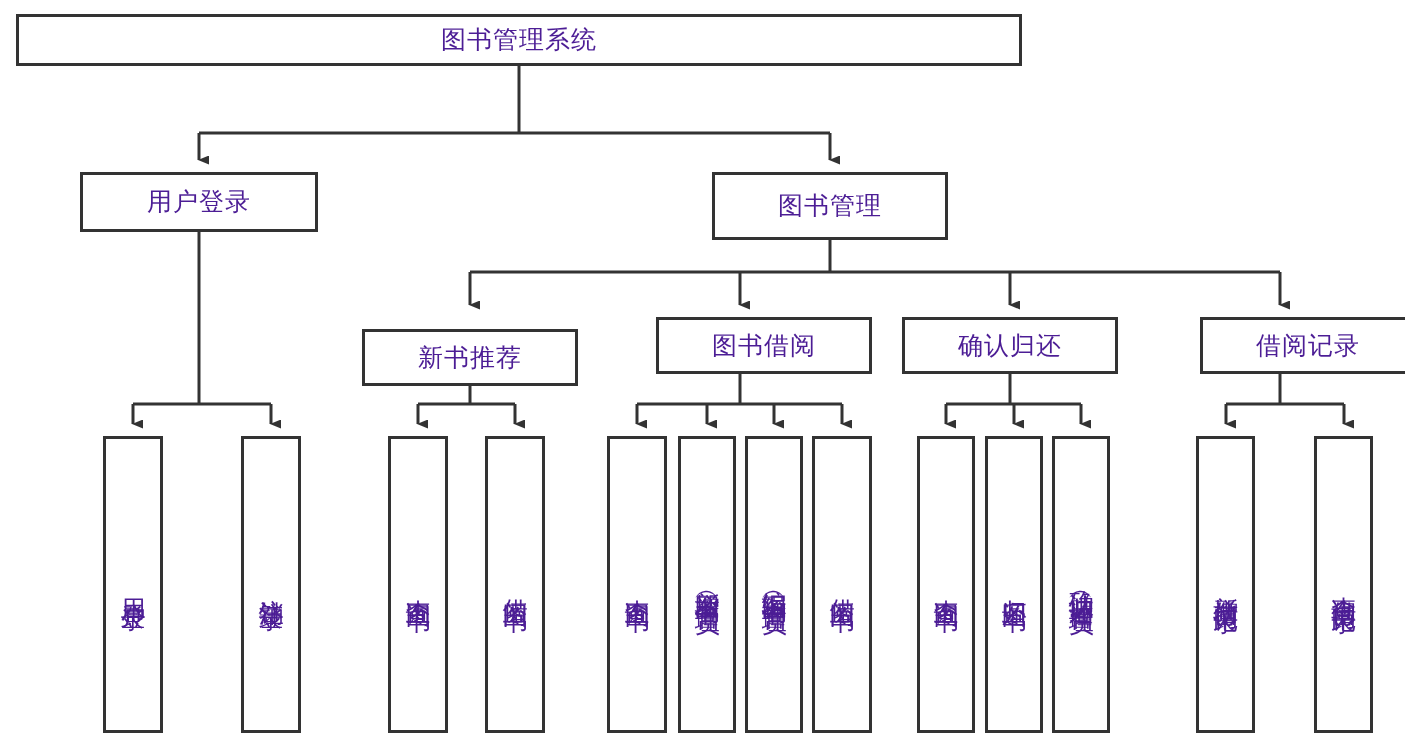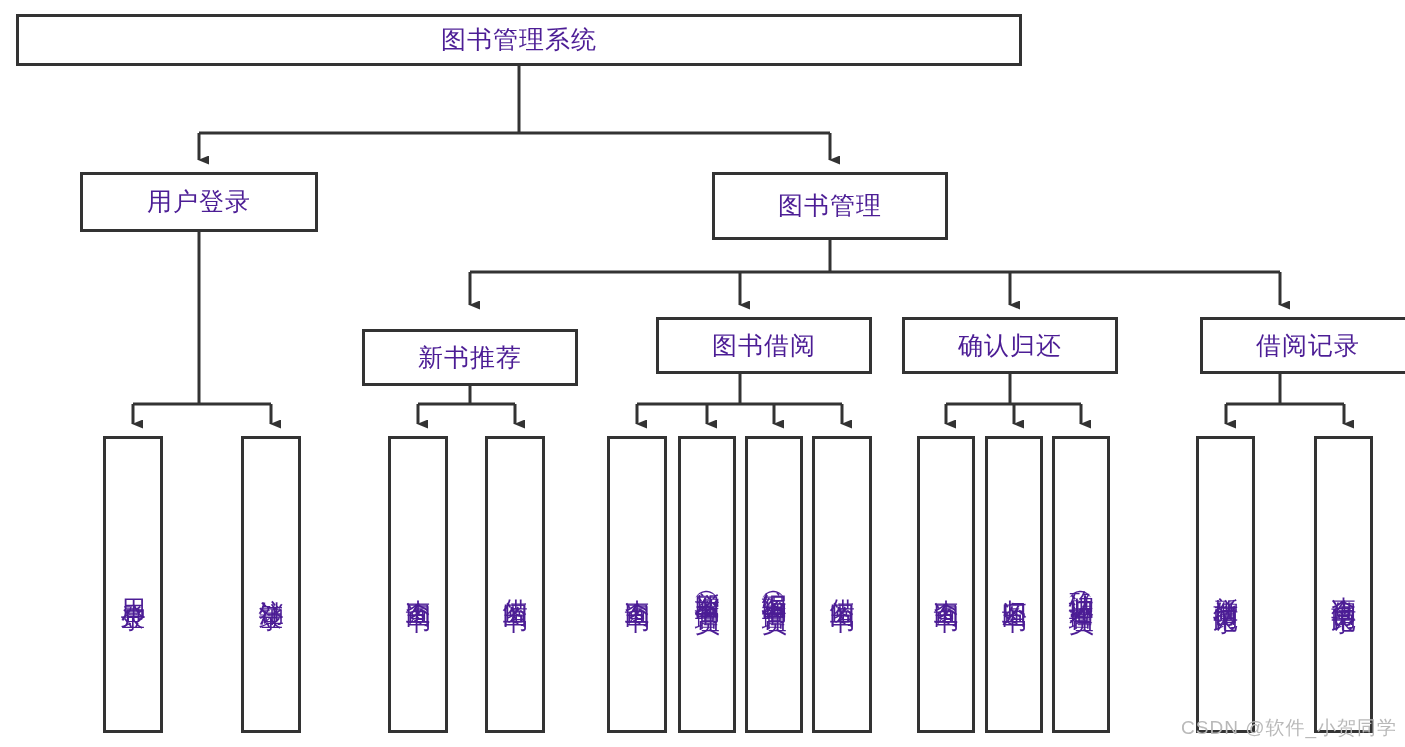--- a/index.html
+++ b/index.html
@@ -172,15 +172,14 @@
         <span class="vlabel">确认归还（管理员）</span>
       </div>
       <div class="node v" style="left: 1196px; top: 436px; width: 59px; height: 297px;">
         <span class="vlabel">新增借阅记录</span>
       </div>
       <div class="node v" style="left: 1314px; top: 436px; width: 59px; height: 297px;">
         <span class="vlabel">查询借阅记录</span>
       </div>
     </div>
 
-  <div class="watermark">CSDN @软件_小贺同学</div>
 
 </div>
 
 </body></html>

